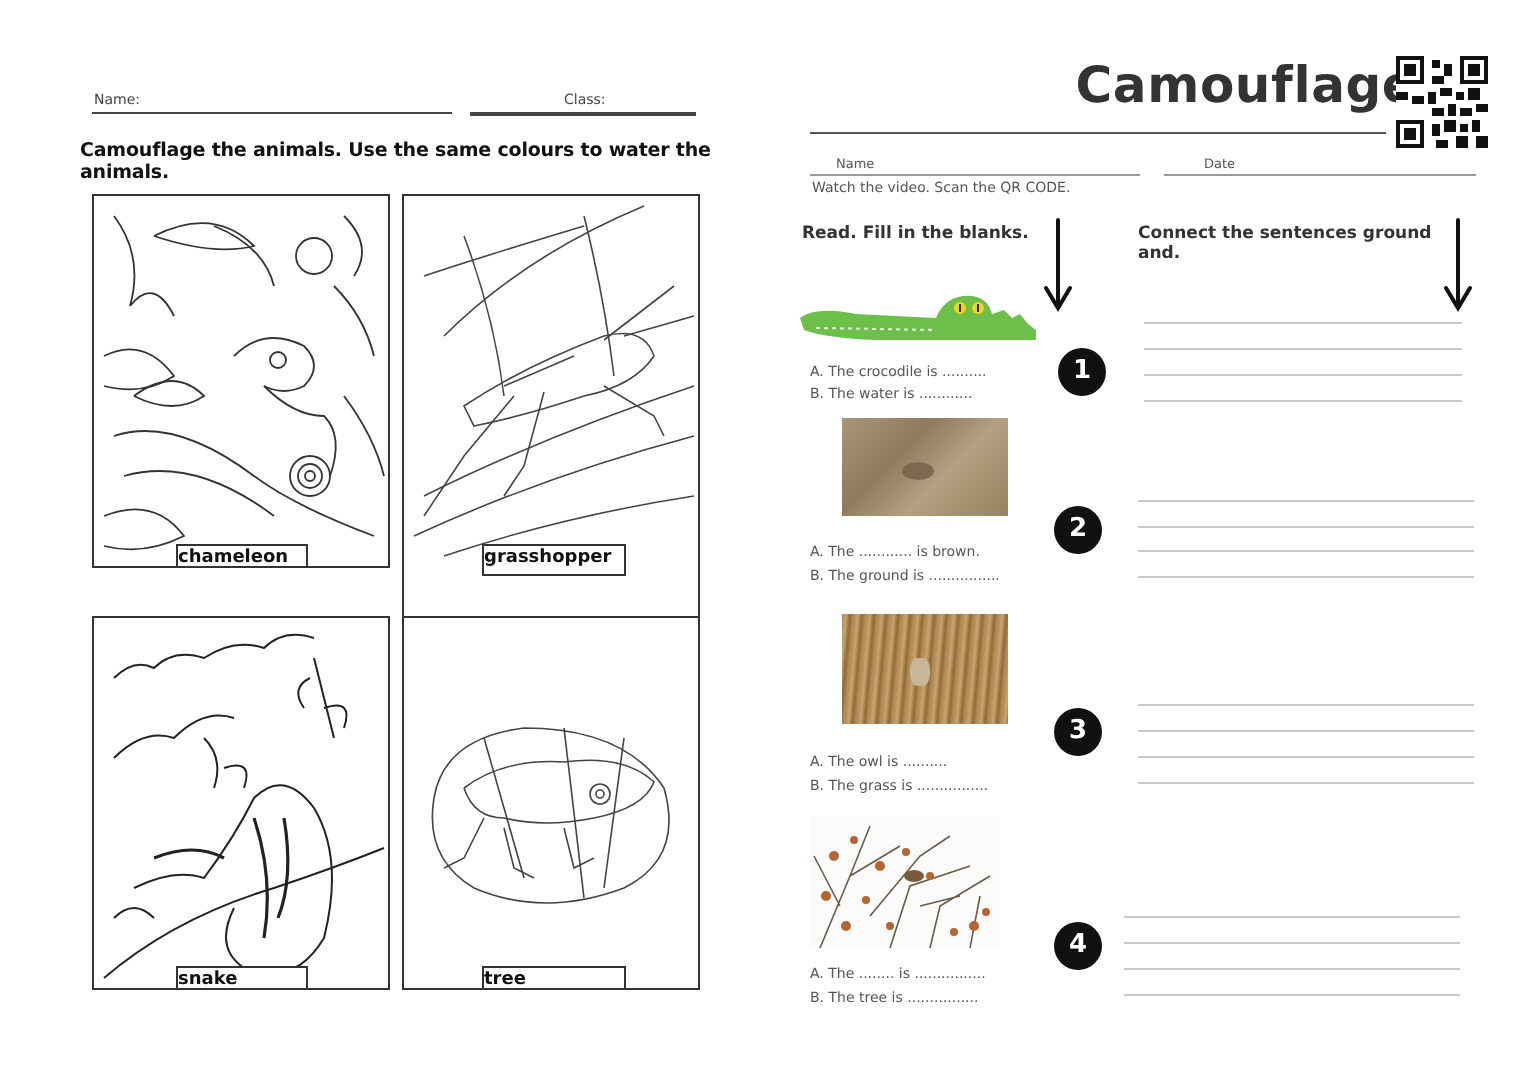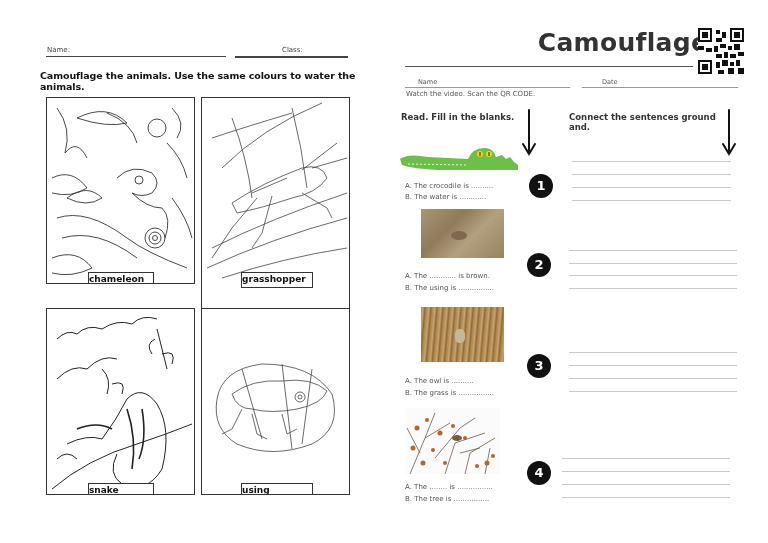--- a/index.html
+++ b/index.html
@@ -110,21 +110,21 @@
     <svg width="149" height="187" viewBox="0 0 149 187">
       <g fill="none" stroke="#444" stroke-width="0.8">
         <path d="M15 90 Q20 60 60 55 Q110 55 130 85 Q140 120 110 135 Q70 150 35 135 Q10 120 15 90 Z"></path>
         <path d="M30 85 Q50 70 80 72 Q110 68 125 82 Q120 95 95 100 Q70 105 50 100 Q35 100 30 85"></path>
         <circle cx="98" cy="88" r="5"></circle>
           <circle cx="98" cy="88" r="2"></circle>
         <path d="M40 100 L30 120 L20 125 M50 105 L55 125 L65 130 M80 105 L85 125 L95 120"></path>
         <path d="M40 60 L60 130 M80 55 L90 140 M110 60 L100 135"></path>
       </g>
     </svg>
-    <div class="tag" style="left:39px;top:174px;width:72px;">using</div>
+    <div class="tag" style="left:39px;top:174px;width:72px;">tree</div>
   </div>
 </div>
 
 <div class="page page-right">
   <div class="title" style="left:74px;">Camouflage</div>
 </div>
 
 <div class="title-line"></div>
 
 <svg class="qr" viewBox="0 0 23 23">
@@ -194,21 +194,21 @@
 <div class="badge" style="left:529px;top:174px;">1</div>
 <div class="wline" style="left:572px;top:161px;width:159px;"></div>
 <div class="wline" style="left:572px;top:174px;width:159px;"></div>
 <div class="wline" style="left:572px;top:187px;width:159px;"></div>
 <div class="wline" style="left:572px;top:200px;width:159px;"></div>
 
 <div class="photo" style="left:421px;top:209px;width:83px;height:49px;background:linear-gradient(135deg,#a99676 0%,#8f7b5c 35%,#b3a080 60%,#96835f 100%);">
   <div style="position:absolute;left:30px;top:22px;width:16px;height:9px;border-radius:50%;background:#7d6a4e;"></div>
 </div>
 <div class="sent" style="top:272px;">A.  The ............ is brown.</div>
-<div class="sent" style="top:284px;">B.  The using is ................</div>
+<div class="sent" style="top:284px;">B.  The ground is ................</div>
 <div class="badge" style="left:527px;top:253px;">2</div>
 <div class="wline" style="left:569px;top:250px;width:168px;"></div>
 <div class="wline" style="left:569px;top:263px;width:168px;"></div>
 <div class="wline" style="left:569px;top:275px;width:168px;"></div>
 <div class="wline" style="left:569px;top:288px;width:168px;"></div>
 
 <div class="photo" style="left:421px;top:307px;width:83px;height:55px;background:repeating-linear-gradient(95deg,#b08a52 0px,#c9a56c 2px,#8f6b3b 4px,#b8925a 6px);">
   <div style="position:absolute;left:34px;top:22px;width:10px;height:14px;border-radius:40%;background:#c7b79a;"></div>
 </div>
 <div class="sent" style="top:377px;">A.  The owl is ..........</div>

